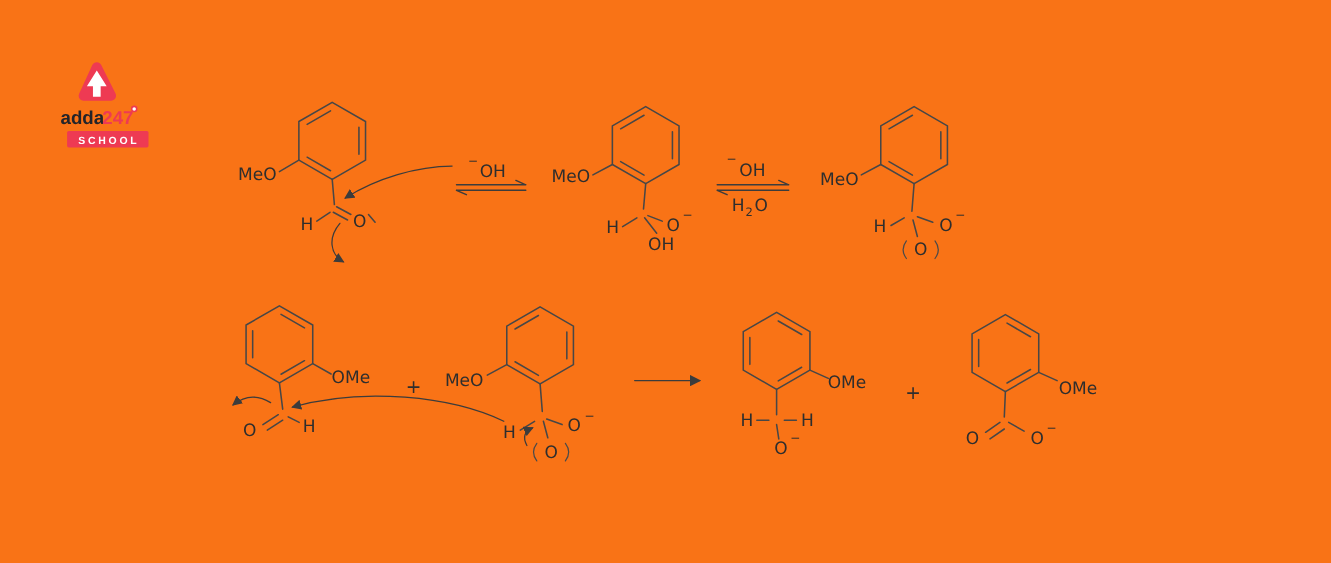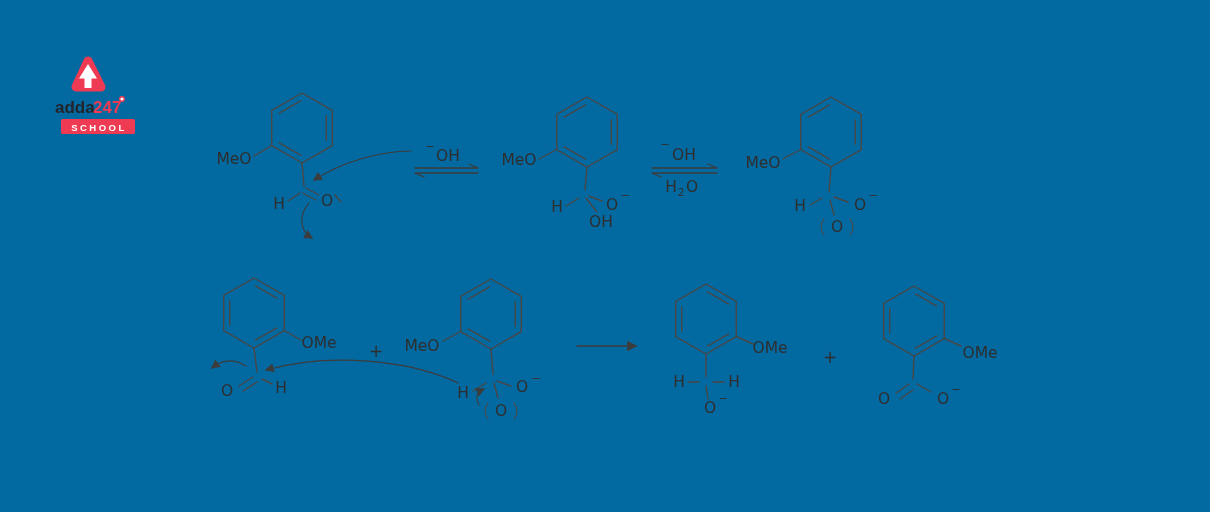--- a/index.html
+++ b/index.html
@@ -1,16 +1,16 @@
 <!DOCTYPE html>
 <html><head>
 <meta charset="utf-8">
 <style>
   html,body{margin:0;padding:0;background:#ffffff;}
-  .stage{position:relative;width:1210px;height:512px;background:#0369a1;overflow:hidden;
+  .stage{position:relative;width:1210px;height:512px;background:#f97316;overflow:hidden;
          font-family:"DejaVu Sans",sans-serif;}
   svg{position:absolute;left:0;top:0;}
   .logo-svg{left:50px;top:50px;}
   .bond{stroke:#474747;stroke-width:1.4;fill:none;stroke-linecap:round;}
   .arrow{stroke:#3c3c3c;stroke-width:1.15;fill:none;stroke-linecap:round;}
   .eq{stroke:#3c3c3c;stroke-width:1.3;fill:none;stroke-linecap:round;}
   .arc{stroke:#4a4a4a;stroke-width:1.1;fill:none;stroke-linecap:round;}
   .atom{font-family:"DejaVu Sans",sans-serif;font-size:15.5px;fill:#2e2e2e;text-anchor:middle;}
   .chg{font-family:"DejaVu Sans",sans-serif;font-size:11px;fill:#2e2e2e;text-anchor:middle;}
   .sub{font-family:"DejaVu Sans",sans-serif;font-size:10.5px;fill:#2e2e2e;text-anchor:middle;}

